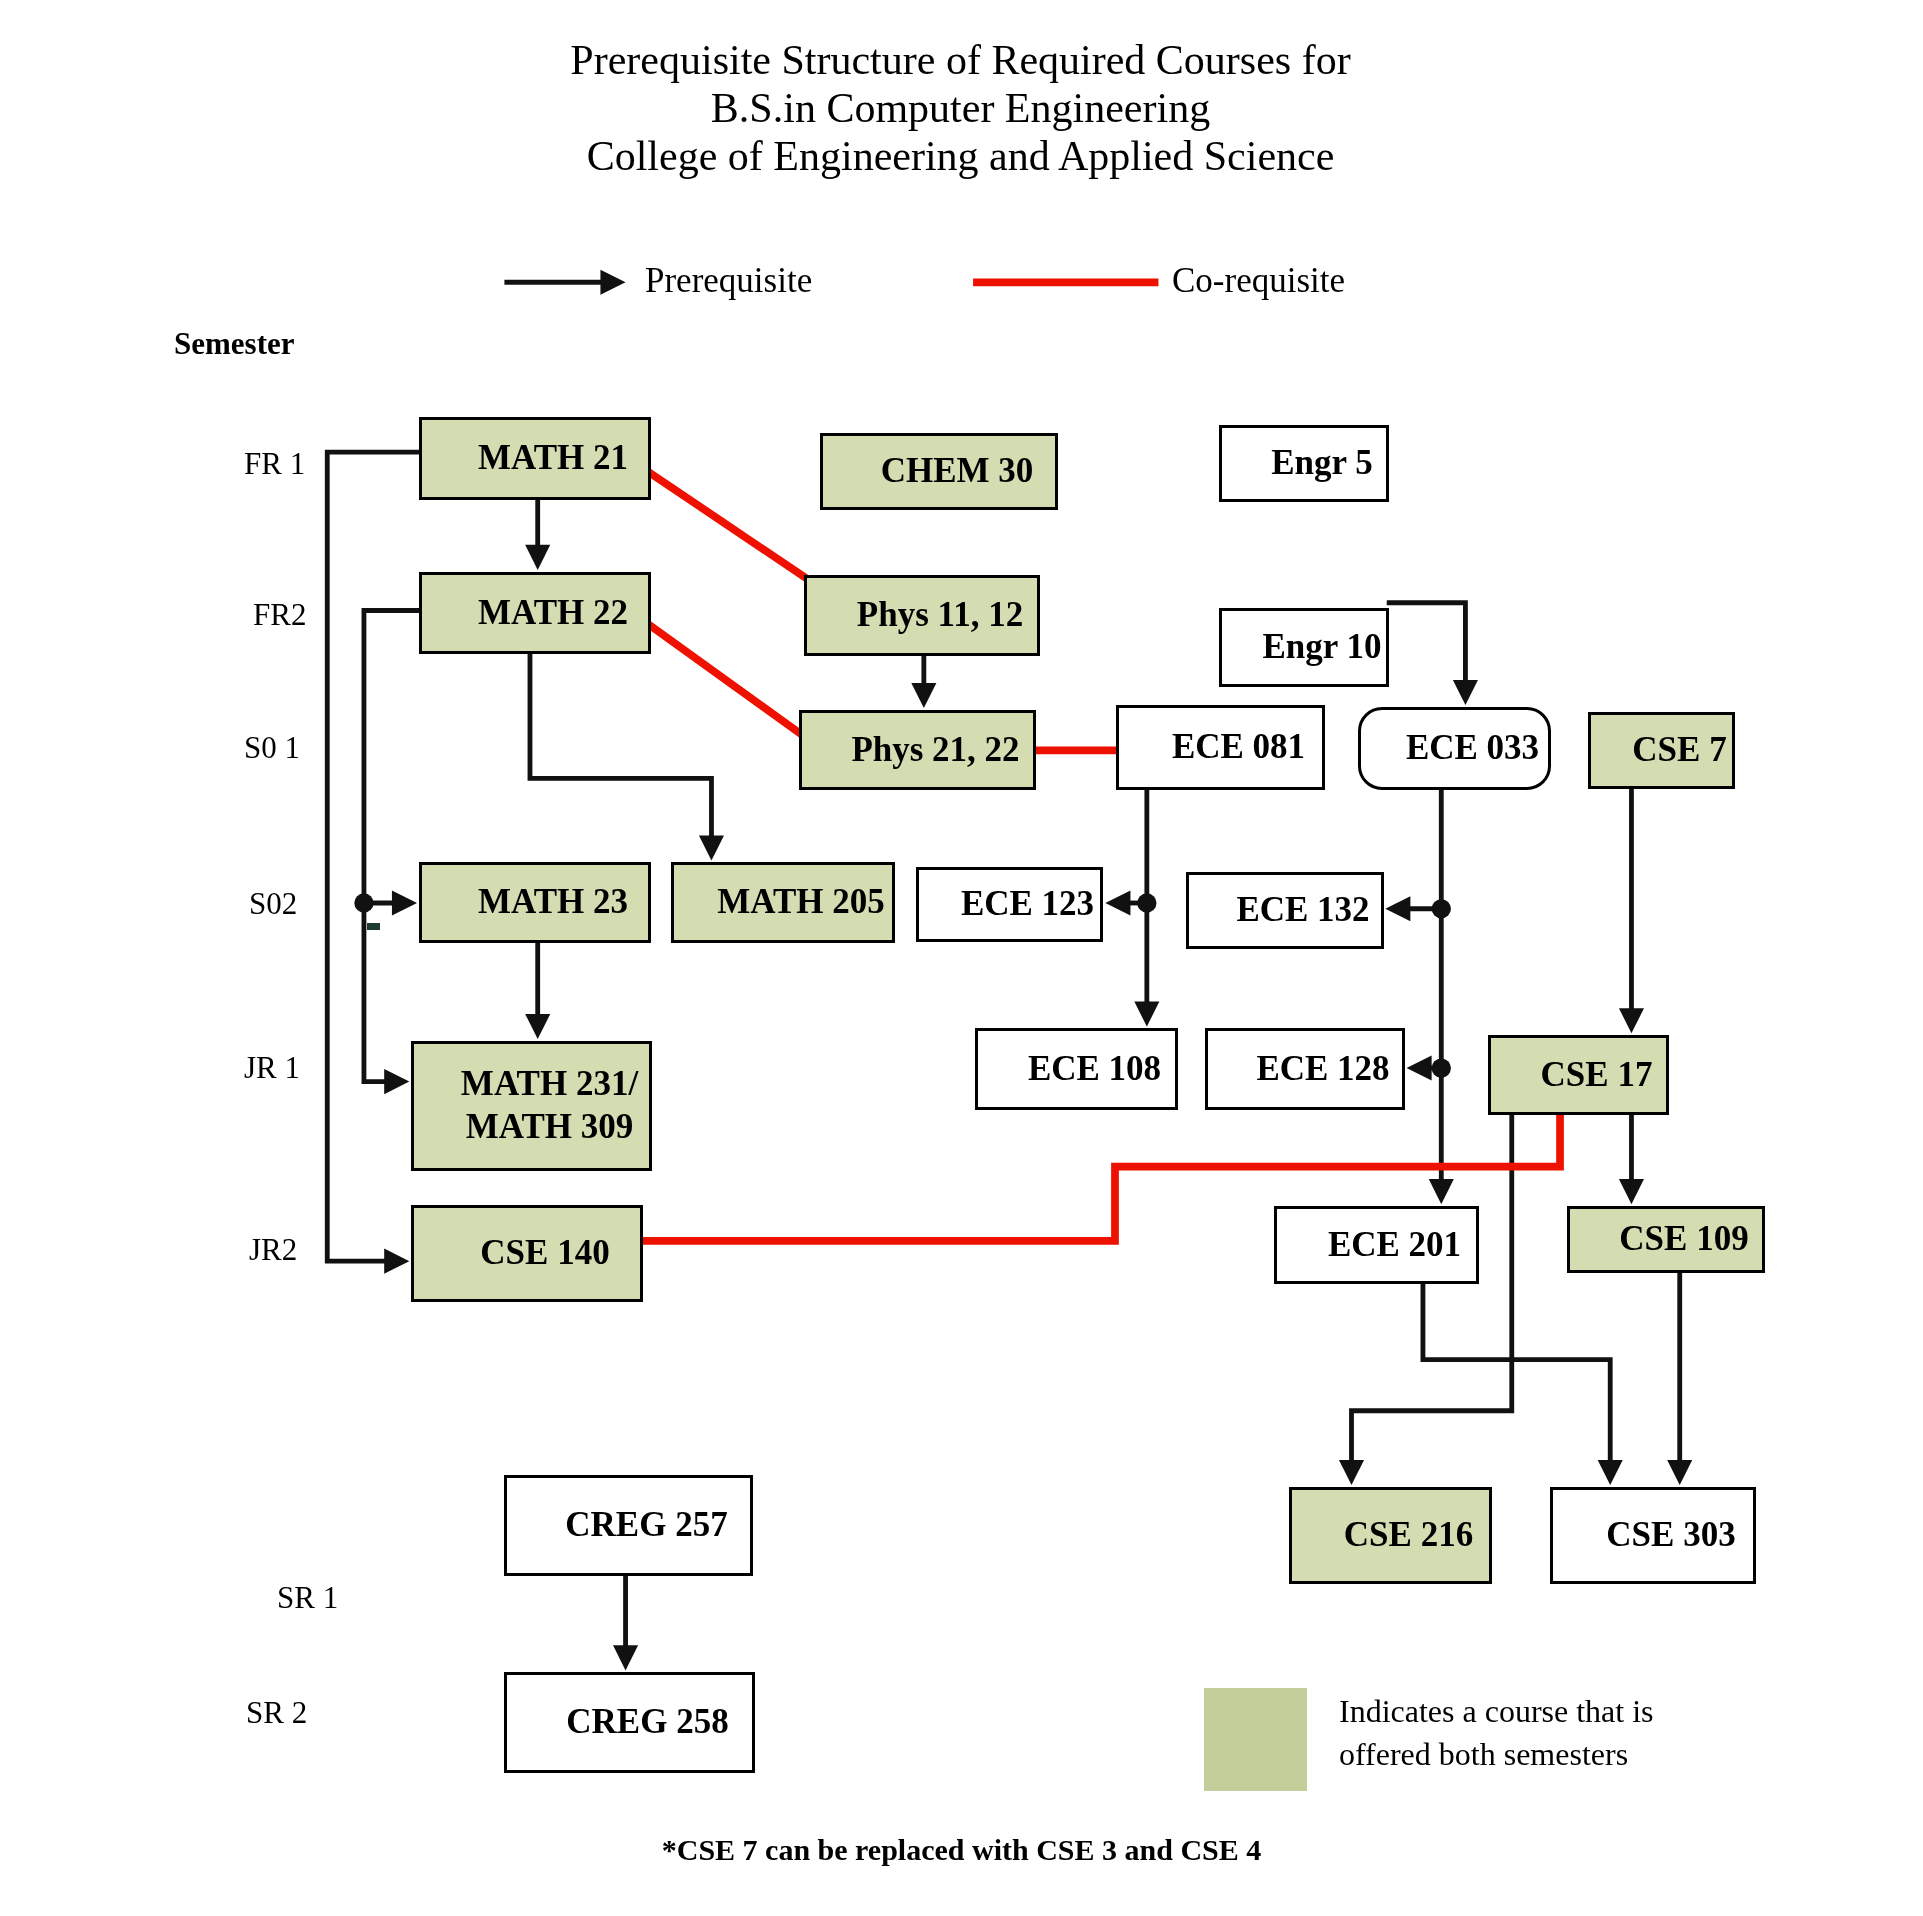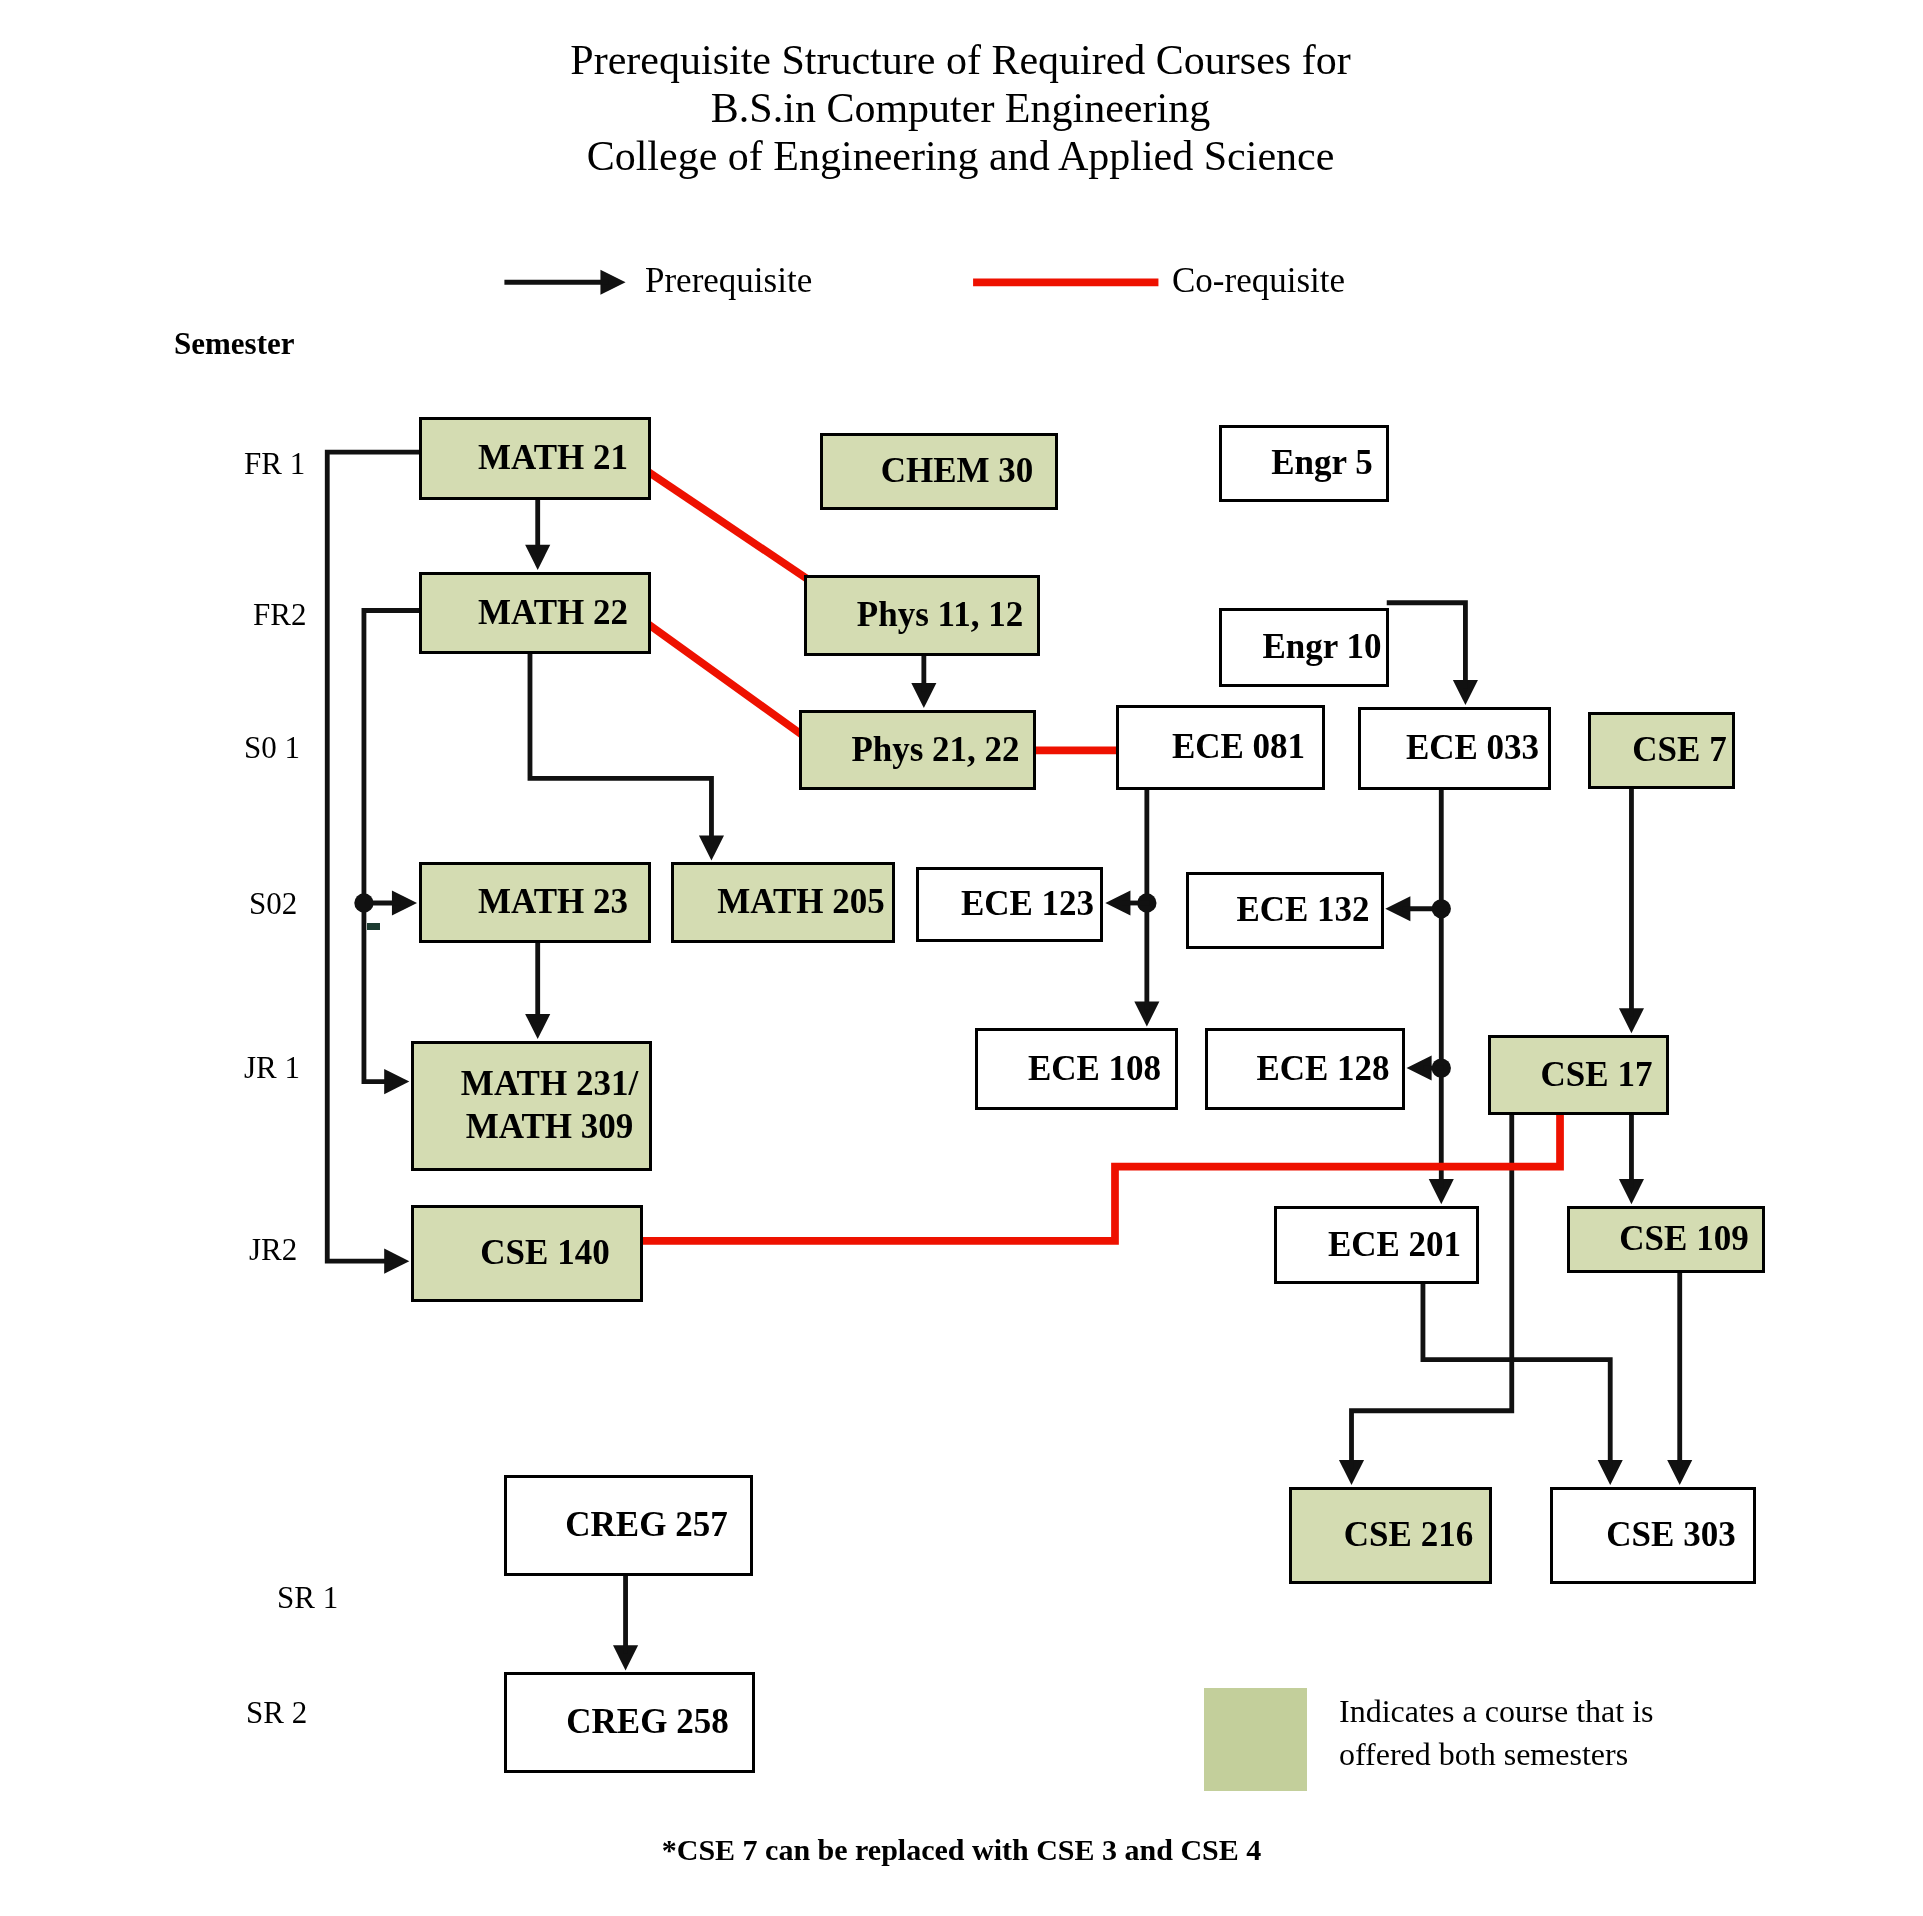--- a/index.html
+++ b/index.html
@@ -133,21 +133,21 @@
       </div>
       <div class="node" style="left: 1219px; top: 574px; width: 170px; height: 79px; background: rgb(255, 255, 255); margin-top: 34px;">
         <div>Engr 10</div>
       </div>
       <div class="node" style="left: 799px; top: 710px; width: 237px; height: 80px; background: rgb(212, 220, 178);">
         <div>Phys 21, 22</div>
       </div>
       <div class="node" style="left: 1116px; top: 705px; width: 209px; height: 85px; background: rgb(255, 255, 255);">
         <div>ECE 081</div>
       </div>
-      <div class="node" style="left: 1358px; top: 707px; width: 193px; height: 83px; background: rgb(255, 255, 255);">
+      <div class="node" style="left: 1358px; top: 707px; width: 193px; height: 83px; background: rgb(255, 255, 255); border-radius: 24px;">
         <div>ECE 033</div>
       </div>
       <div class="node" style="left: 1588px; top: 712px; width: 147px; height: 77px; background: rgb(212, 220, 178);">
         <div>CSE 7</div>
       </div>
       <div class="node" style="left: 419px; top: 862px; width: 232px; height: 81px; background: rgb(212, 220, 178);">
         <div>MATH 23</div>
       </div>
       <div class="node" style="left: 671px; top: 862px; width: 224px; height: 81px; background: rgb(212, 220, 178);">
         <div>MATH 205</div>

